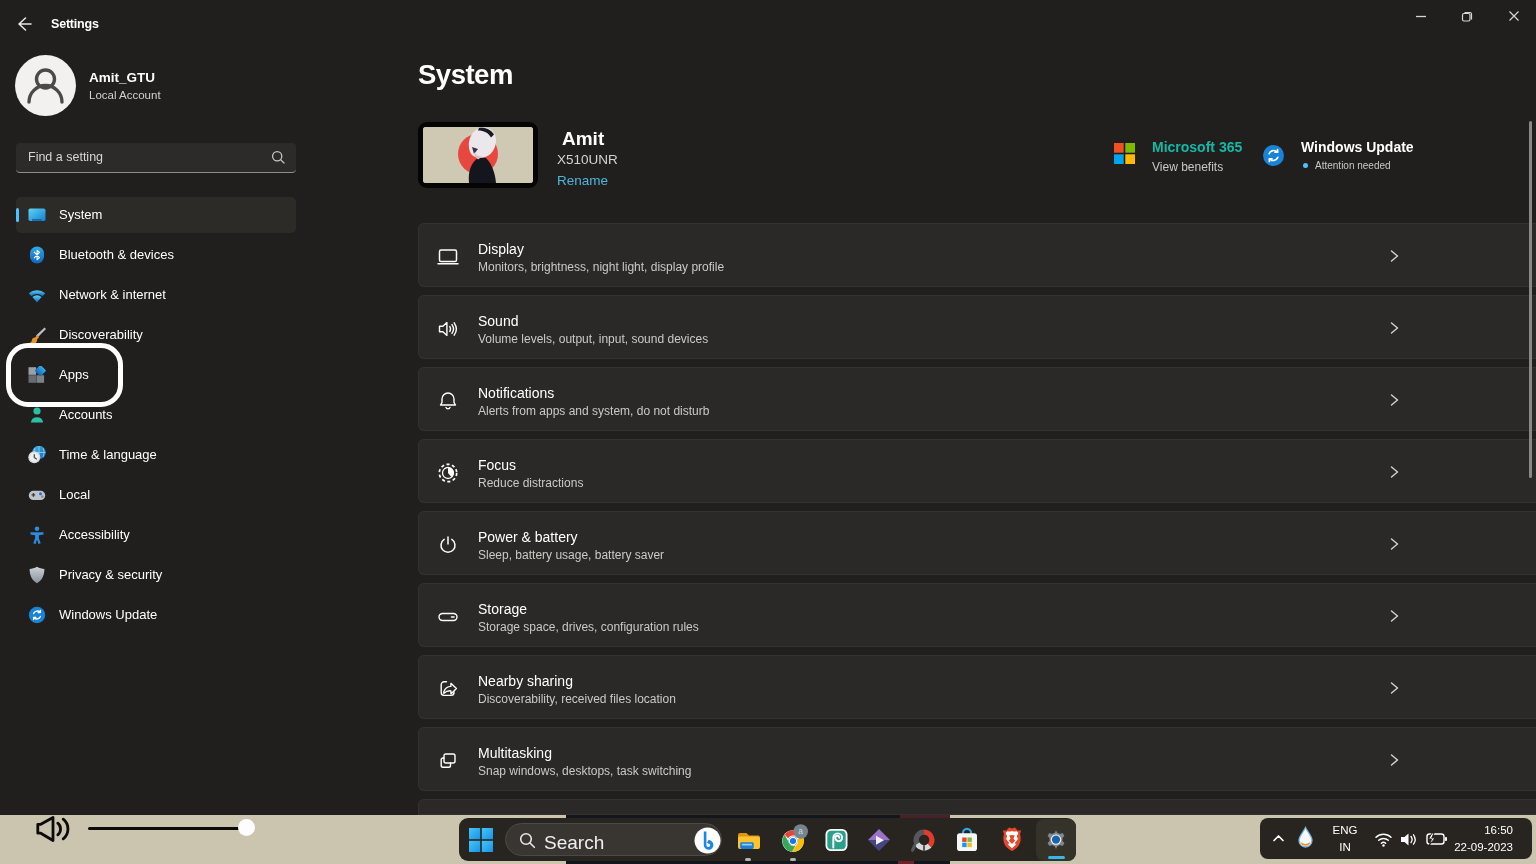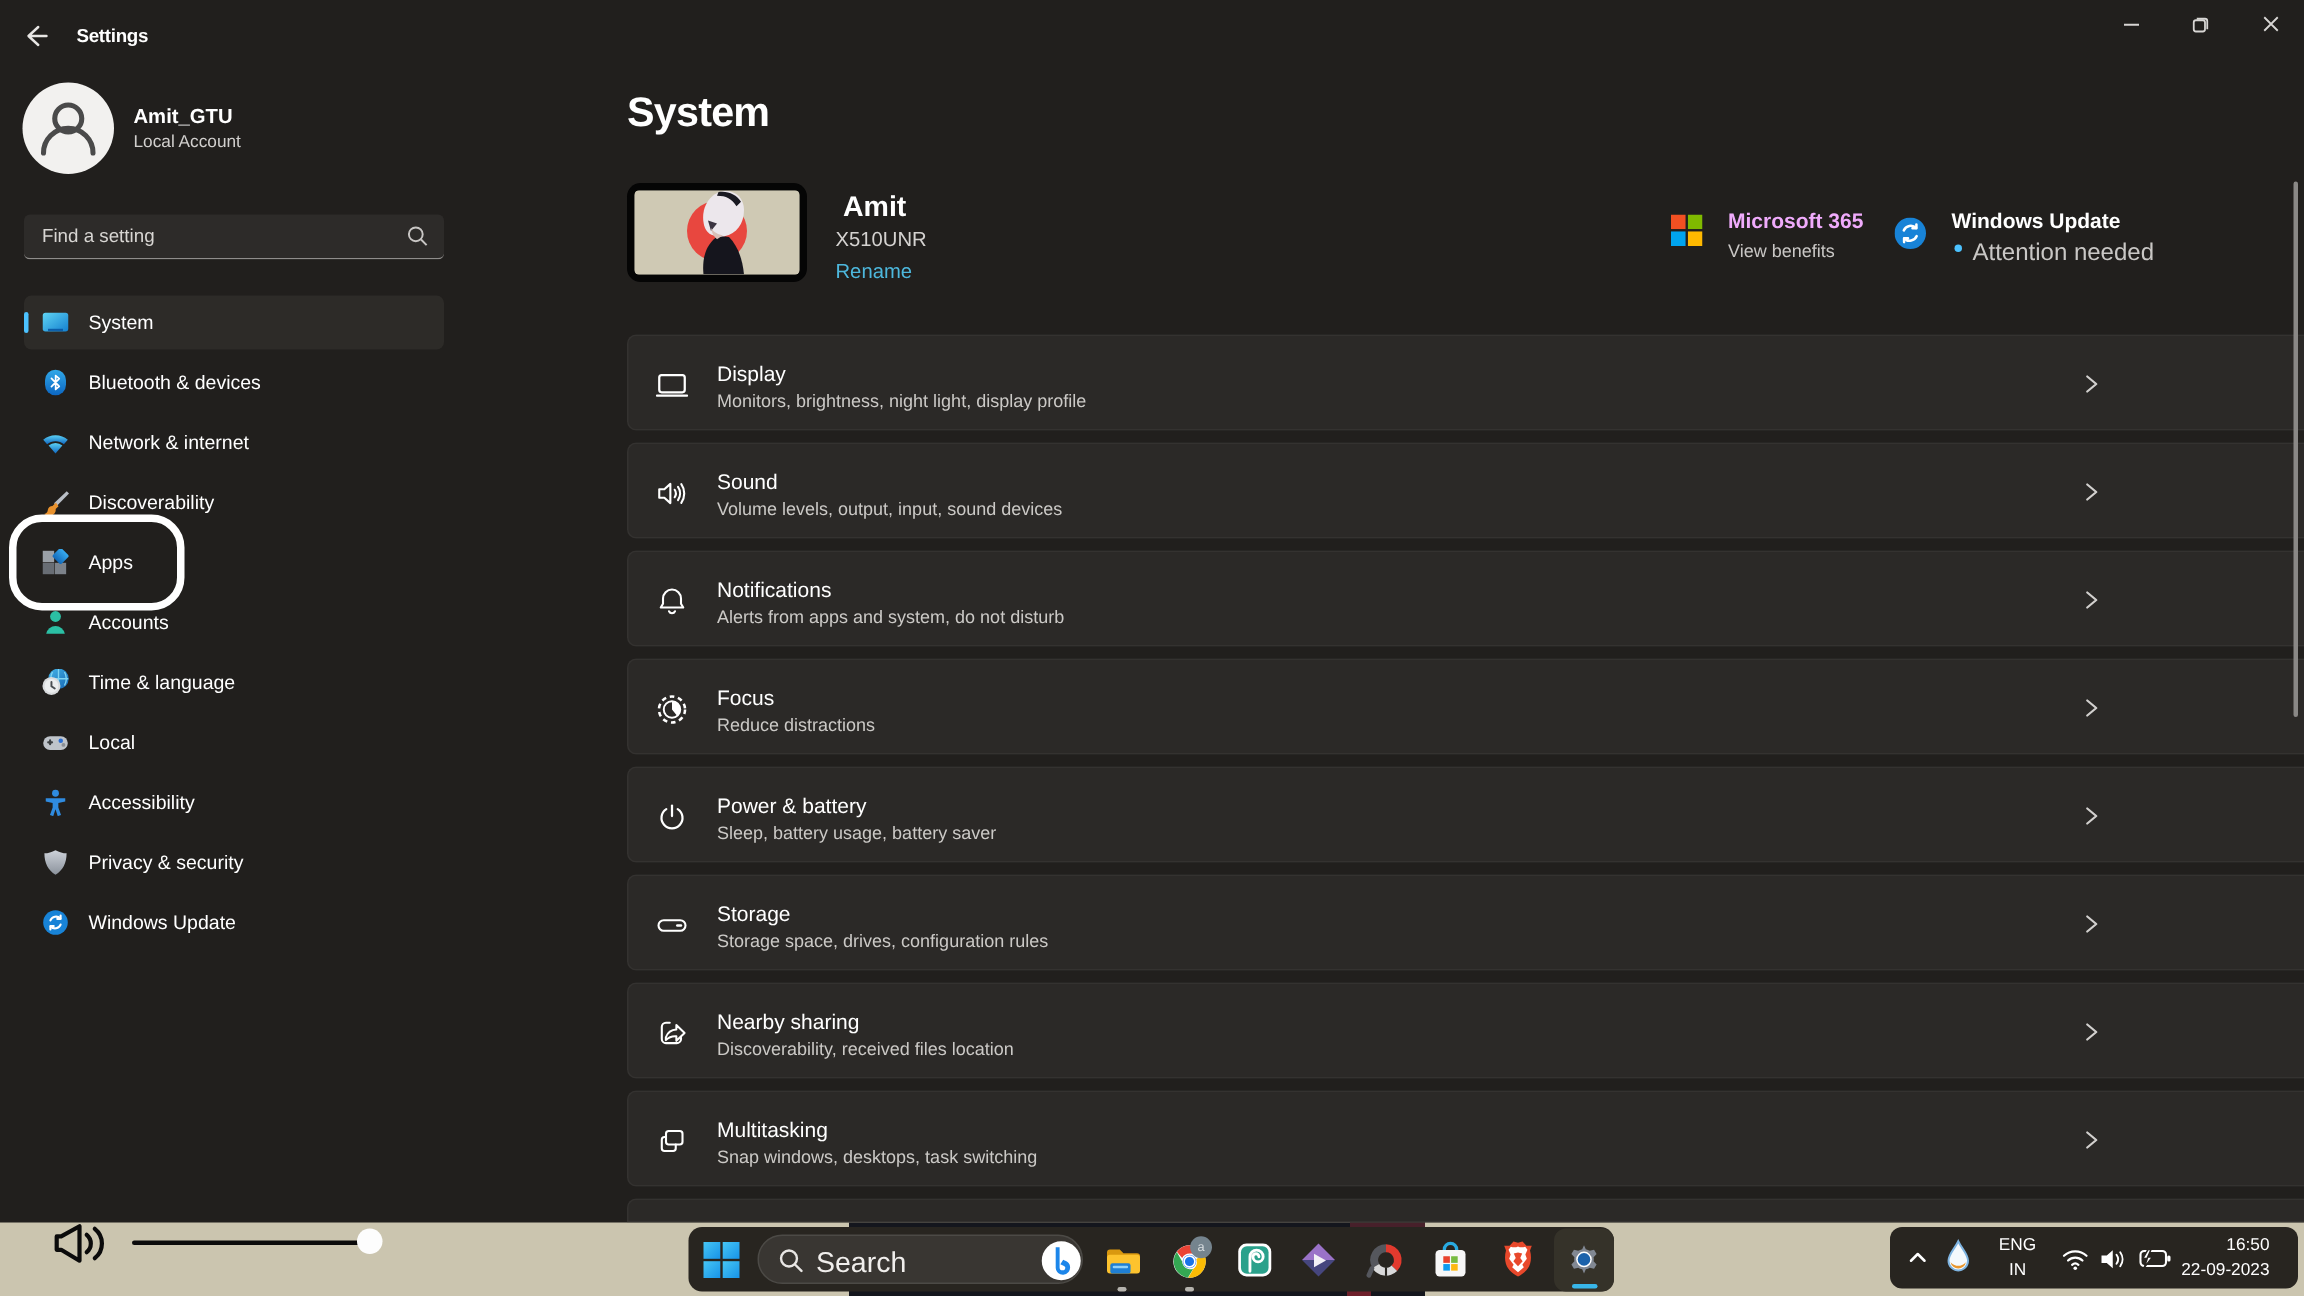--- a/index.html
+++ b/index.html
@@ -37,26 +37,26 @@
 
   
   #h1 { left:418px; top:59px; font-size:27.5px; font-weight:bold; color:#fff; letter-spacing:-0.5px; }
   #thumb { left:418px; top:122px; width:120px; height:66px; background:#050505; border-radius:9px; padding:5px; }
   #thumb .scr { width:100%; height:100%; border-radius:3px; overflow:hidden; position:relative; background:#cfc9b4; }
   #devname { left:562px; top:128px; font-size:19px; font-weight:bold; color:#fff; }
   #devmodel { left:557px; top:152px; font-size:13.5px; color:#d4d2d0; }
   #devrename { left:557px; top:173px; font-size:13.5px; color:#4db7dc; }
 
   #ms365 { left:1114px; top:143px; }
-  #ms365-t1 { left:1152px; top:139px; font-size:14px; font-weight:bold; color:#f0abfc; }
+  #ms365-t1 { left:1152px; top:139px; font-size:14px; font-weight:bold; color:#14b8a6; }
   #ms365-t2 { left:1152px; top:160px; font-size:12px; color:#c9c7c5; }
   #wu-ic { left:1263px; top:145px; width:21px; height:21px; }
   #wu-t1 { left:1301px; top:139px; font-size:14px; font-weight:bold; color:#fff; }
   #wu-dot { left:1303px; top:163px; width:5px; height:5px; border-radius:50%; background:#4cc2ff; }
-  #wu-t2 { left:1315px; top:160px; font-size:16px; color:#c9c7c5; }
+  #wu-t2 { left:1315px; top:160px; font-size:10px; color:#c9c7c5; }
 
   .card { left:418px; width:1163px; height:64px; background:#2b2927; border-radius:6px; border:1px solid rgba(255,255,255,0.045); }
   .card .cic { position:absolute; left:18px; width:22px; height:22px; }
   .card .ct { position:absolute; left:59px; font-size:14px; color:#fff; }
   .card .cs { position:absolute; left:59px; font-size:12px; color:#cbc9c6; }
   .card .ch { position:absolute; left:968px; width:14px; height:14px; color:#d2d0ce; }
 
   #scrollbar { left:1529px; top:121px; width:2.5px; height:357px; background:#8a8886; border-radius:2px; }
 
   

